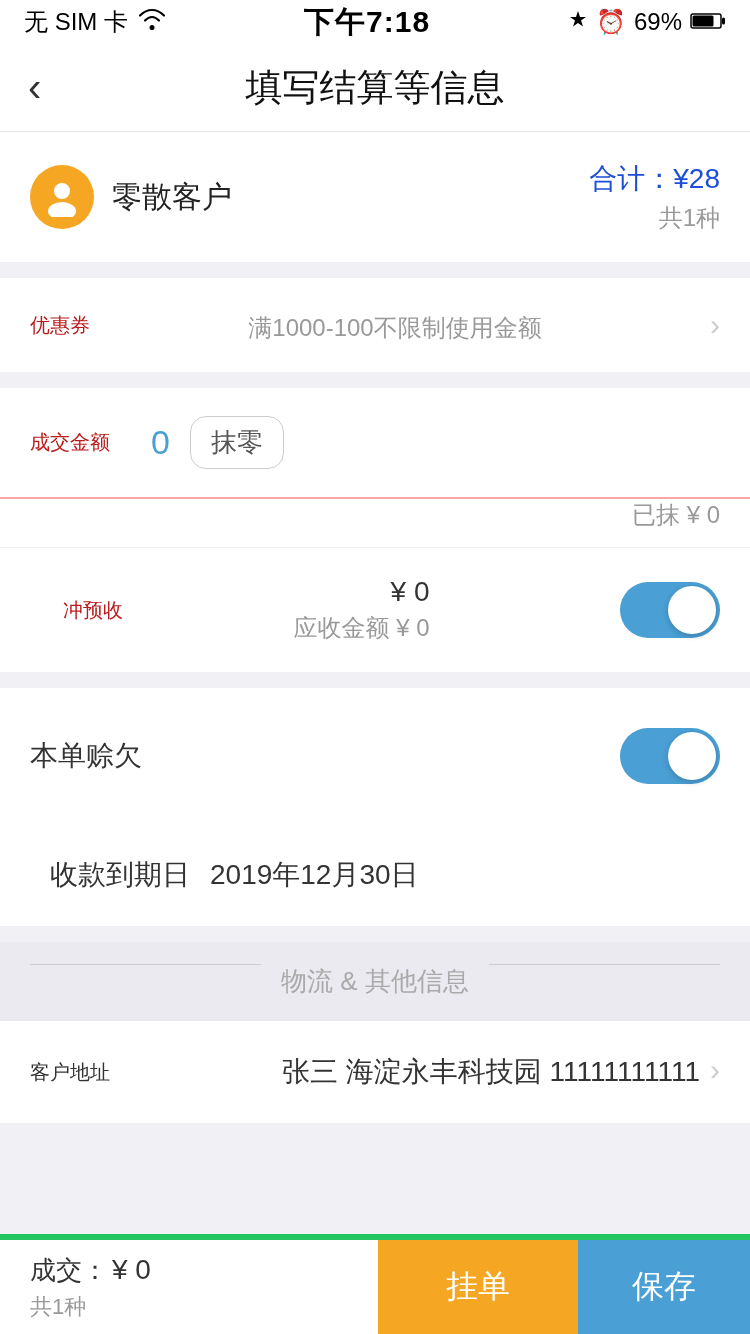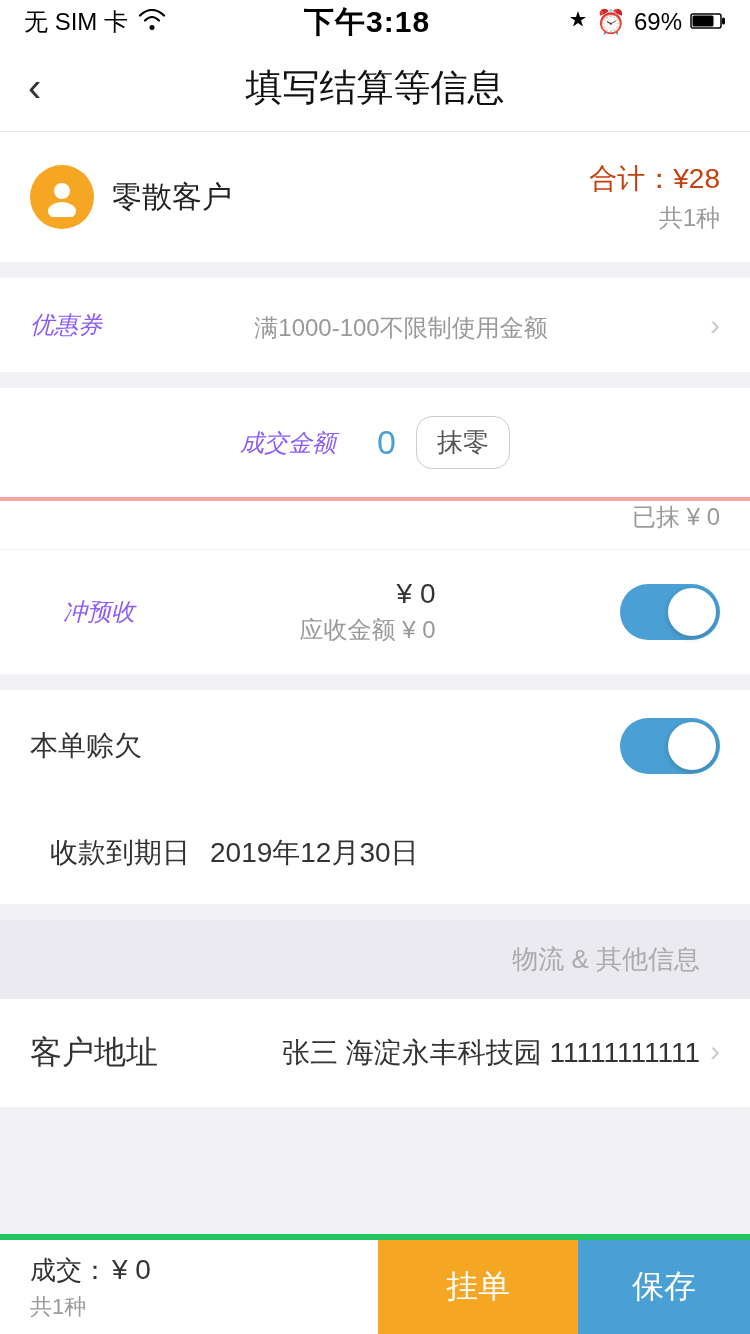--- a/index.html
+++ b/index.html
@@ -76,51 +76,51 @@
       height: 64px;
       background: #f5a623;
       border-radius: 50%;
       display: flex;
       align-items: center;
       justify-content: center;
     }
     .avatar svg { width: 40px; height: 40px; fill: #fff; }
     .customer-name { font-size: 30px; color: #222; }
     .customer-right { text-align: right; }
-    .total-amount { font-size: 28px; color: #c2410c; }
+    .total-amount { font-size: 28px; color: #1d4ed8; }
     .total-count { font-size: 24px; color: #999; margin-top: 4px; }
 
     
     .row-item {
       display: flex;
       align-items: center;
       justify-content: space-between;
       padding: 28px 30px;
       border-bottom: 1px solid #f0f0f0;
       min-height: 90px;
     }
     .row-item:last-child { border-bottom: none; }
-    .row-label { font-size: 24px; color: #8b5cf6; font-style: italic; }
+    .row-label { font-size: 20px; color: #b91c1c; }
     .row-value-block { text-align: right; }
     .row-discount-value { font-size: 34px; color: #333; font-weight: 500; }
     .row-discount-sub { font-size: 24px; color: #999; margin-top: 6px; }
 
     .chevron-right {
       color: #ccc;
       font-size: 30px;
       margin-left: 10px;
     }
 
     
     .amount-row {
       display: flex;
       align-items: center;
-      justify-content: center;
+      justify-content: flex-start;
       padding: 28px 30px;
-      border-bottom: 4px solid #fca5a5;
+      border-bottom: 2px solid #fca5a5;
     }
     .amount-right {
       display: flex;
       align-items: center;
       gap: 20px;
     }
     .amount-value {
       font-size: 34px;
       color: #4a9fd4;
       min-width: 60px;
@@ -174,61 +174,60 @@
     }
     .precollect-center { text-align: right; margin-right: 20px; }
     .precollect-value { font-size: 28px; color: #333; }
     .precollect-sub { font-size: 24px; color: #999; margin-top: 4px; }
 
     
     .debt-row {
       display: flex;
       align-items: center;
       justify-content: space-between;
-      padding: 28px 30px;
+      padding: 40px 30px;
     }
     .debt-label { font-size: 28px; color: #333; }
 
     
     .date-row {
       padding: 32px 30px;
       font-size: 28px;
       color: #333;
     }
     .date-row span { margin-left: 20px; color: #333; }
 
     
     .section-divider {
       background: #eaeaf0;
       display: flex;
-      align-items: flex-end;
+      align-items: flex-start;
       justify-content: center;
       padding: 22px 30px;
       margin-bottom: 0;
-      flex-direction: column;
     }
     .divider-line {
       flex: 1;
       height: 1px;
       background: #ccc;
     }
     .divider-text {
       font-size: 26px;
       color: #aaa;
       margin: 0 20px;
     }
 
     
     .address-row {
       display: flex;
       align-items: center;
       justify-content: space-between;
       padding: 32px 30px;
     }
-    .address-label { font-size: 32px; color: #333; flex-shrink: 0; margin-right: 26px; }
+    .address-label { font-size: 20px; color: #333; flex-shrink: 0; margin-right: 26px; }
     .address-value { font-size: 28px; color: #333; flex: 1; }
     .address-right { display: flex; }
 
     
     .bottom-bar {
       position: fixed;
       bottom: 0;
       left: 0;
       width: 750px;
       height: 100px;
@@ -274,21 +273,21 @@
   <div class="status-left">
     <span>无 SIM 卡</span>
     <span>
       <svg width="28" height="22" viewBox="0 0 28 22" fill="none">
         <path d="M14 17a2.5 2.5 0 110 5 2.5 2.5 0 010-5z" fill="#000"></path>
         <path d="M7 12.5C9.1 10.4 11.4 9 14 9s4.9 1.4 7 3.5" stroke="#000" stroke-width="2.2" fill="none" stroke-linecap="round"></path>
         <path d="M2 7.5C5.7 3.8 9.6 2 14 2s8.3 1.8 12 5.5" stroke="#000" stroke-width="2.2" fill="none" stroke-linecap="round"></path>
       </svg>
     </span>
   </div>
-  <div class="status-center">下午3:18</div>
+  <div class="status-center">下午7:18</div>
   <div class="status-right">
     <span>
       <svg width="20" height="20" viewBox="0 0 20 20" fill="currentColor">
         <path d="M10 1l2 6h6l-5 3.6 2 6L10 13l-5 3.6 2-6L2 7h6z"></path>
       </svg>
     </span>
     <span>⏰</span>
     <span>69%</span>
     <span>
       <svg width="36" height="18" viewBox="0 0 36 18" fill="none">

